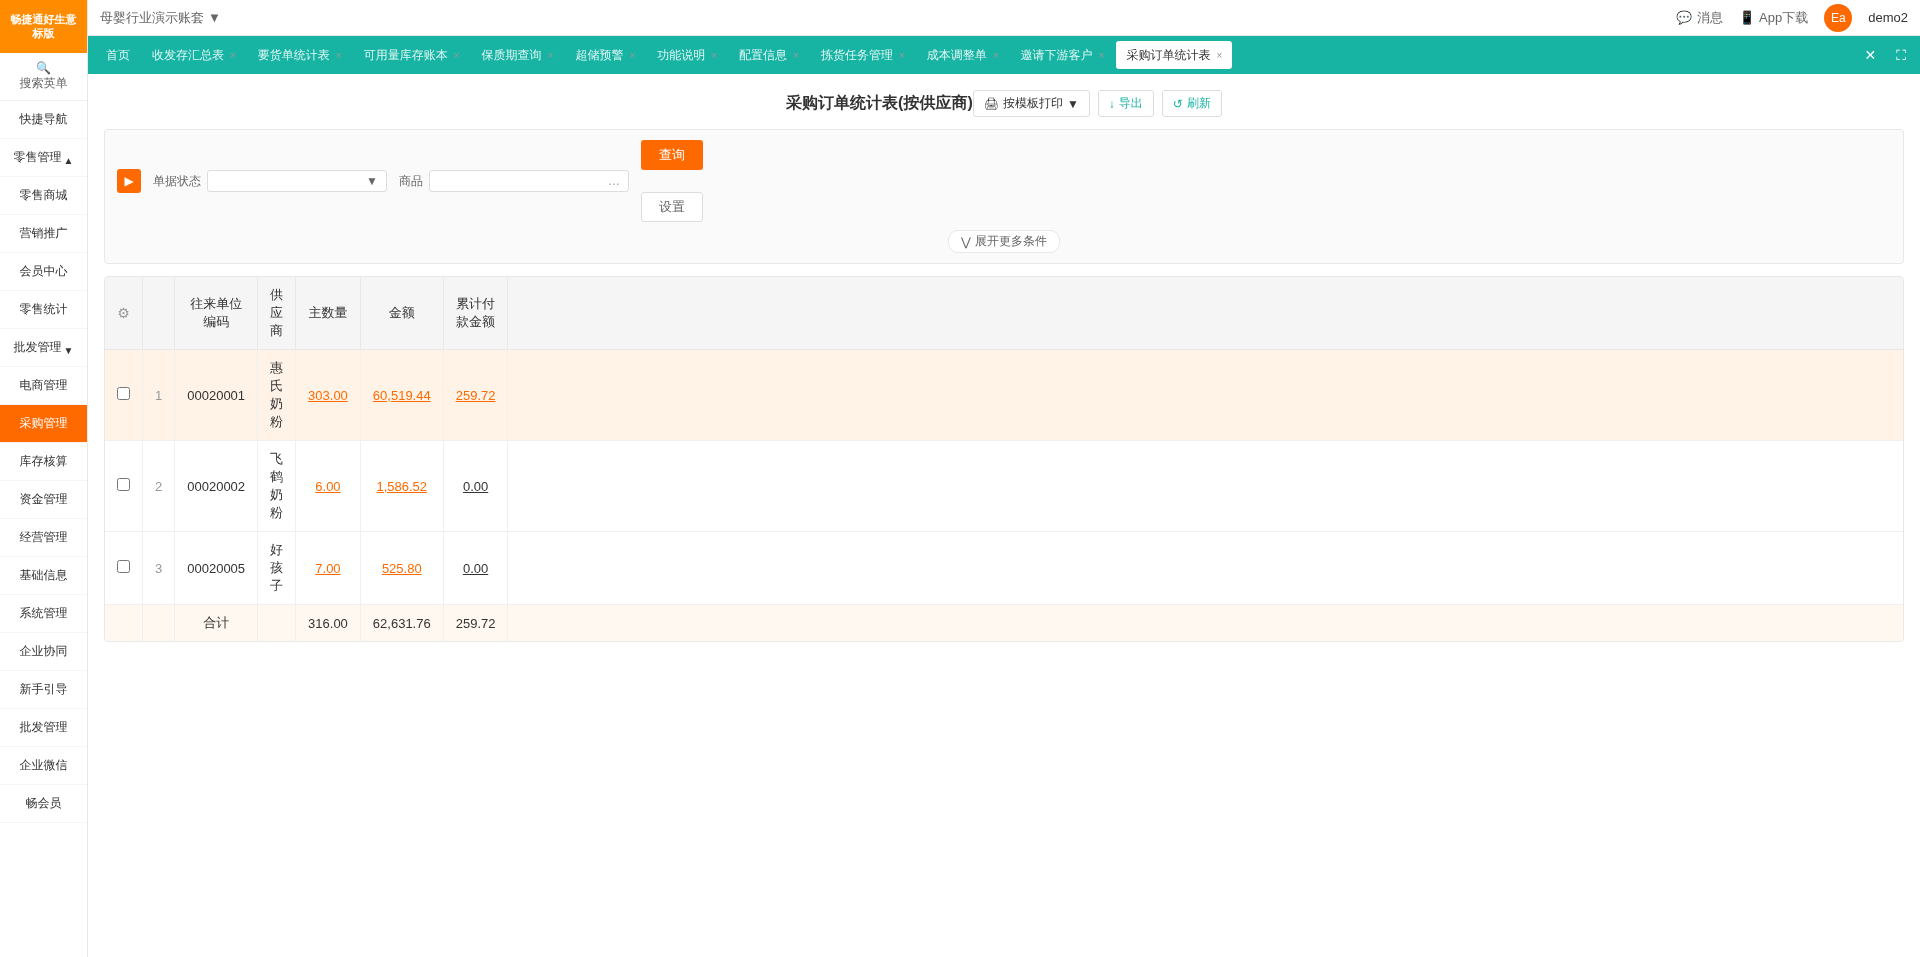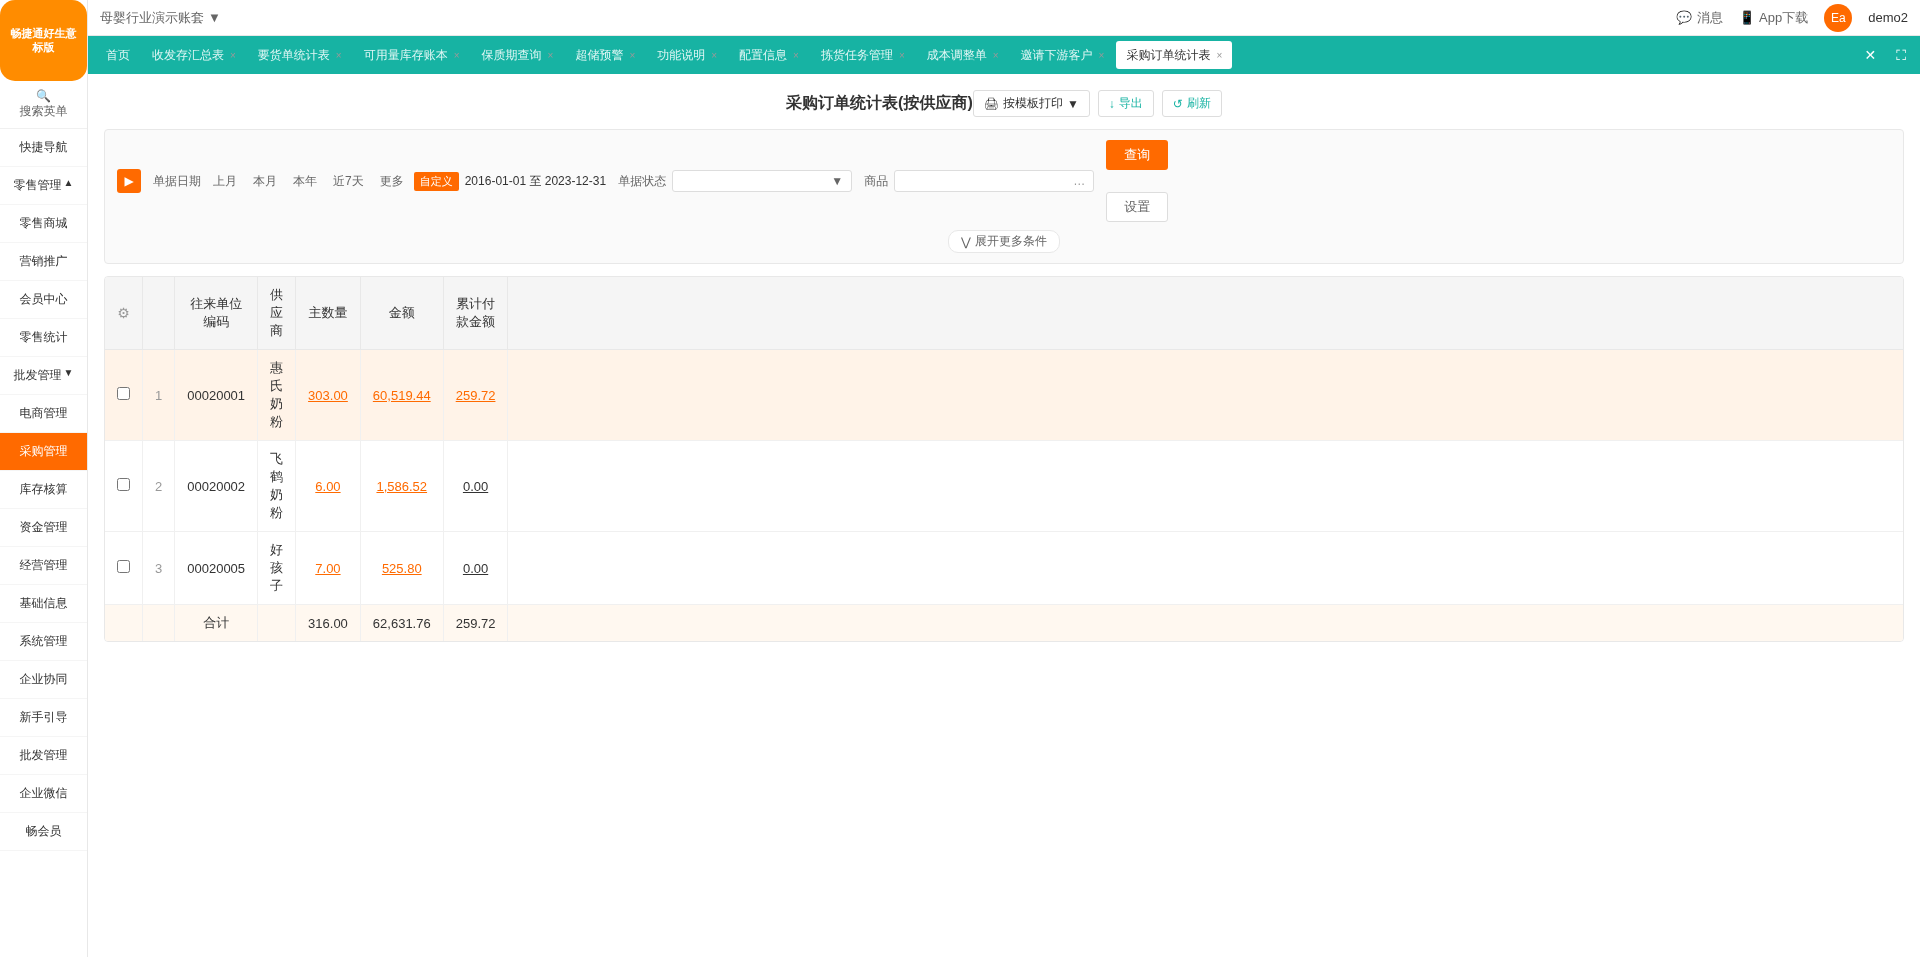--- a/index.html
+++ b/index.html
@@ -11,24 +11,23 @@
       background: #fff;
       border-right: 1px solid #e8e8e8;
       display: flex;
       flex-direction: column;
       flex-shrink: 0;
       height: 100%;
       overflow-y: auto;
     }
     .sidebar-logo {
       background: #ff8c00;
-      padding: 26px 6px;
+      padding: 12px 6px;
       text-align: center;
       cursor: pointer;
-      border-radius: 15px;
     }
     .sidebar-logo-text {
       color: #fff;
       font-size: 11px;
       font-weight: bold;
       line-height: 1.3;
     }
     .sidebar-search {
       padding: 8px 6px;
       border-bottom: 1px solid #f0f0f0;
@@ -41,21 +40,21 @@
       padding: 10px 4px;
       text-align: center;
       cursor: pointer;
       color: #333;
       font-size: 12px;
       border-bottom: 1px solid #f5f5f5;
       transition: background 0.2s;
     }
     .sidebar-nav-item.active { background: #ff6a00; color: #fff; }
     .sidebar-nav-item .nav-label { margin-top: 0; }
-    .sidebar-nav-item.with-arrow { display: flex; align-items: flex-start; justify-content: center; gap: 2px; }
+    .sidebar-nav-item.with-arrow { display: flex; align-items: flex-end; justify-content: center; gap: 2px; }
     .arrow-down { font-size: 10px; }
 
     
     .main-area {
       flex: 1;
       display: flex;
       flex-direction: column;
       overflow: hidden;
       height: 100%;
     }
@@ -584,32 +583,20 @@
           <span>↺</span>
           <span>刷新</span>
         </button>
       </div>
     </div>
 
     <div class="filter-bar">
       <div class="filter-row">
         <div class="filter-collapse-btn">▶</div>
 
-        <div class="filter-group">
-          <span class="filter-label">单据日期</span>
-          <div class="filter-date-shortcuts">
-            <span class="date-shortcut">上月</span>
-            <span class="date-shortcut">本月</span>
-            <span class="date-shortcut">本年</span>
-            <span class="date-shortcut">近7天</span>
-            <span class="date-shortcut">更多</span>
-            <span class="date-tag-custom">自定义</span>
-          </div>
-          <span class="date-range-text">2016-01-01 至 2023-12-31</span>
-        </div>
 
         <div class="filter-group">
           <span class="filter-label">单据状态</span>
           <div class="filter-select">
             <span style="flex:1;"></span>
             <span>▼</span>
           </div>
         </div>
 
         <div class="filter-group">

